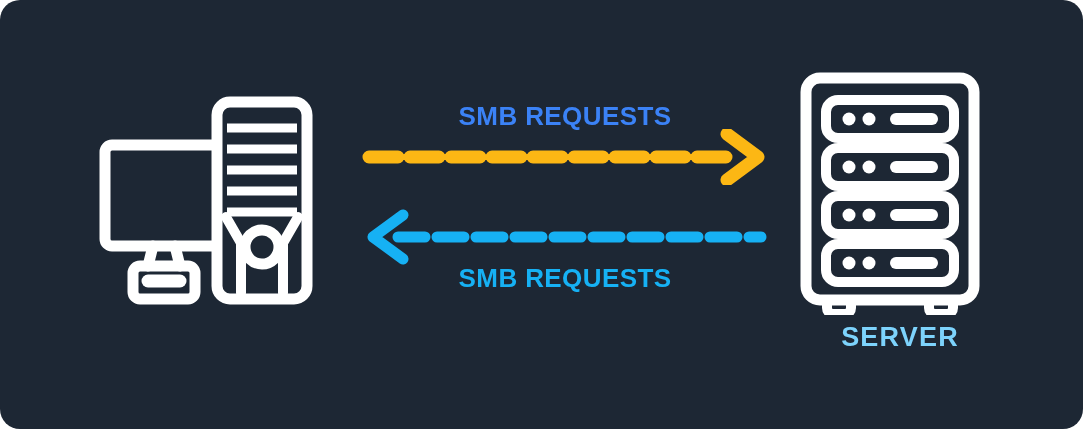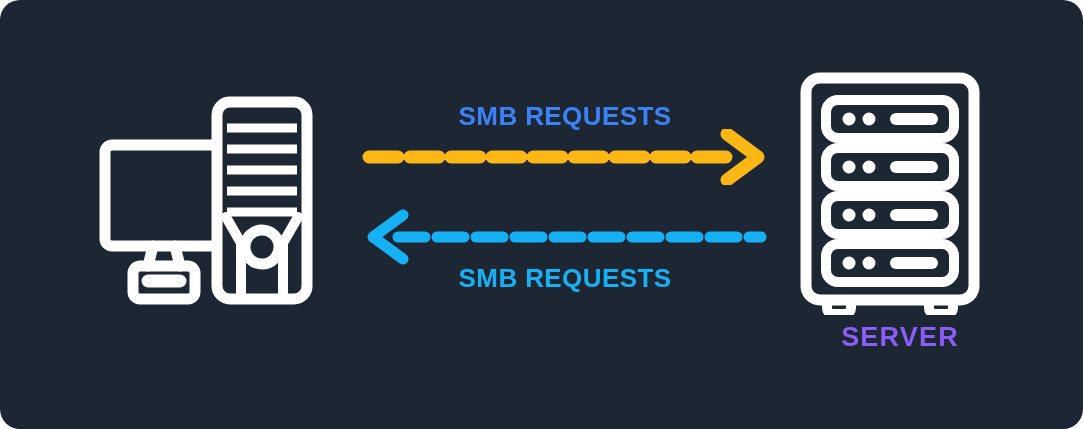--- a/index.html
+++ b/index.html
@@ -68,21 +68,21 @@
     top: 0;
     width: 210px;
     height: 245px;
   }
   #server-label {
     position: absolute;
     left: 0;
     top: 250px;
     width: 210px;
     text-align: center;
-    color: #8b5cf6;
+    color: #7dd3fc;
     font-size: 27px;
     font-weight: 700;
     letter-spacing: 1.2px;
     font-family: "Liberation Sans", sans-serif;
     line-height: 34px;
     white-space: nowrap;
   }
 
   
   #requests-flow {

